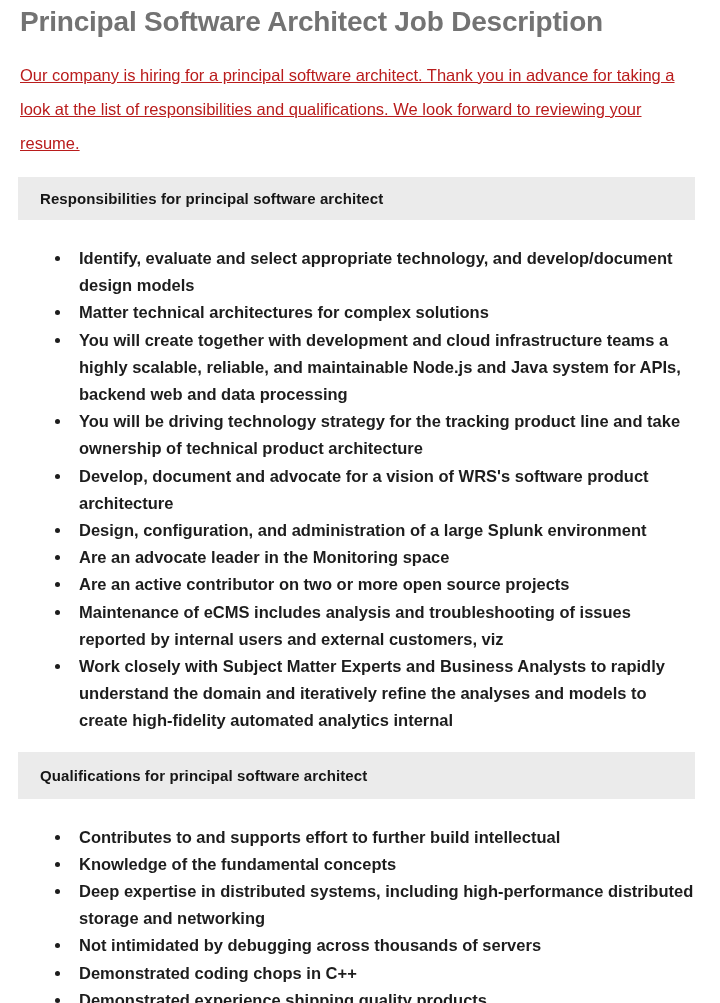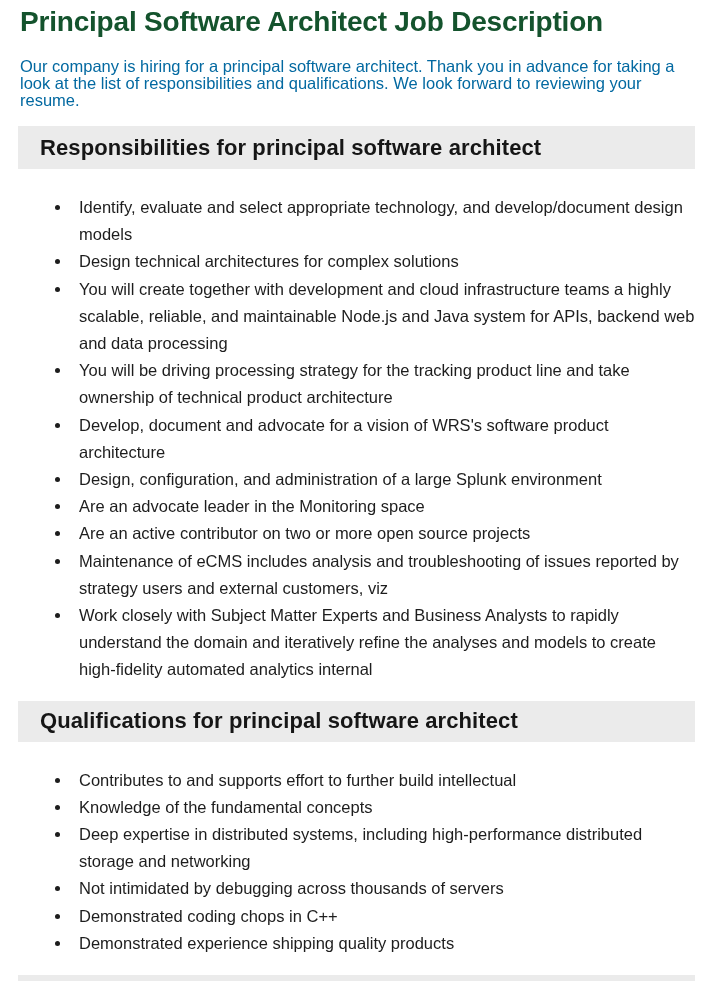--- a/index.html
+++ b/index.html
@@ -16,51 +16,53 @@
   .page {
     width: 720px;
     padding: 0 25px 0 18px;
   }
   .page-title {
     margin: 4px 0 0 2px;
     font-size: 28px;
     line-height: 36px;
     font-weight: 800;
     letter-spacing: -0.2px;
-    color: #14532d;
+    color: #737373;
   }
   .intro {
     margin: 18px 0 0 2px;
     max-width: 678px;
     font-size: 16.5px;
-    line-height: 17px;
-    color: #0369a1;
+    line-height: 34px;
+    color: #b91c1c;
+    text-decoration: underline;
   }
   .section-bar {
     margin-top: 17px;
     width: 677px;
     height: 43px;
     background: #ebebeb;
     display: flex;
     align-items: center;
     padding-left: 22px;
   }
   .section-bar.qualifications {
-    height: 41px;
+    height: 47px;
   }
   .section-bar .bar-label {
-    font-size: 22px;
+    font-size: 15px;
     font-weight: bold;
     color: #161616;
     letter-spacing: 0.1px;
   }
   ul.bullets {
     margin: 25px 0 0 0;
     padding-left: 54px;
     list-style: disc outside;
+    font-weight: bold;
   }
   ul.bullets li {
     max-width: 625px;
     font-size: 16.5px;
     line-height: 27.2px;
     color: #1d1d1d;
     padding-left: 7px;
   }
   .cutoff-bar {
     margin-top: 18px;
@@ -77,28 +79,28 @@
   <h1 class="page-title">Principal Software Architect Job Description</h1>
 
   <p class="intro">Our company is hiring for a principal software architect. Thank you in advance for taking a look at the list of responsibilities and qualifications. We look forward to reviewing your resume.</p>
 
   <div class="section-bar responsibilities">
     <span class="bar-label">Responsibilities for principal software architect</span>
   </div>
 
   <ul class="bullets">
       <li>Identify, evaluate and select appropriate technology, and develop/document design models</li>
-      <li>Design technical architectures for complex solutions</li>
+      <li>Matter technical architectures for complex solutions</li>
       <li>You will create together with development and cloud infrastructure teams a highly scalable, reliable, and maintainable Node.js and Java system for APIs, backend web and data processing</li>
-      <li>You will be driving processing strategy for the tracking product line and take ownership of technical product architecture</li>
+      <li>You will be driving technology strategy for the tracking product line and take ownership of technical product architecture</li>
       <li>Develop, document and advocate for a vision of WRS's software product architecture</li>
       <li>Design, configuration, and administration of a large Splunk environment</li>
       <li>Are an advocate leader in the Monitoring space</li>
       <li>Are an active contributor on two or more open source projects</li>
-      <li>Maintenance of eCMS includes analysis and troubleshooting of issues reported by strategy users and external customers, viz</li>
+      <li>Maintenance of eCMS includes analysis and troubleshooting of issues reported by internal users and external customers, viz</li>
       <li>Work closely with Subject Matter Experts and Business Analysts to rapidly understand the domain and iteratively refine the analyses and models to create high-fidelity automated analytics internal</li>
     </ul>
 
   <div class="section-bar qualifications">
     <span class="bar-label">Qualifications for principal software architect</span>
   </div>
 
   <ul class="bullets">
       <li>Contributes to and supports effort to further build intellectual</li>
       <li>Knowledge of the fundamental concepts</li>

